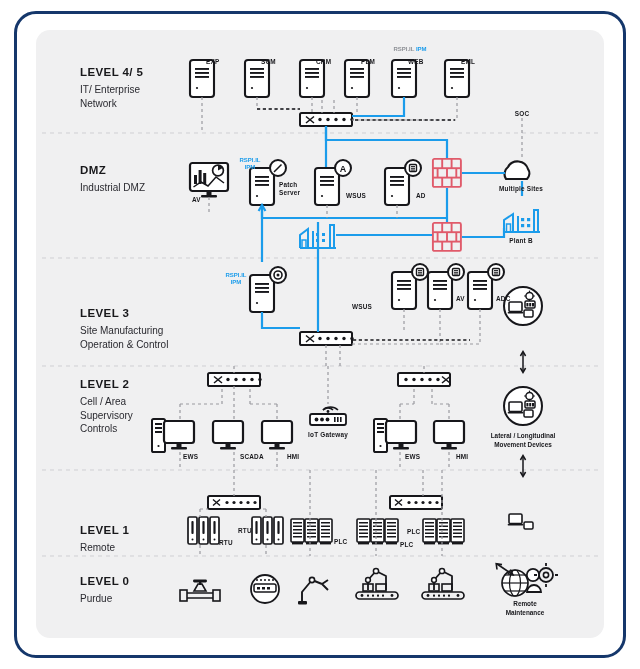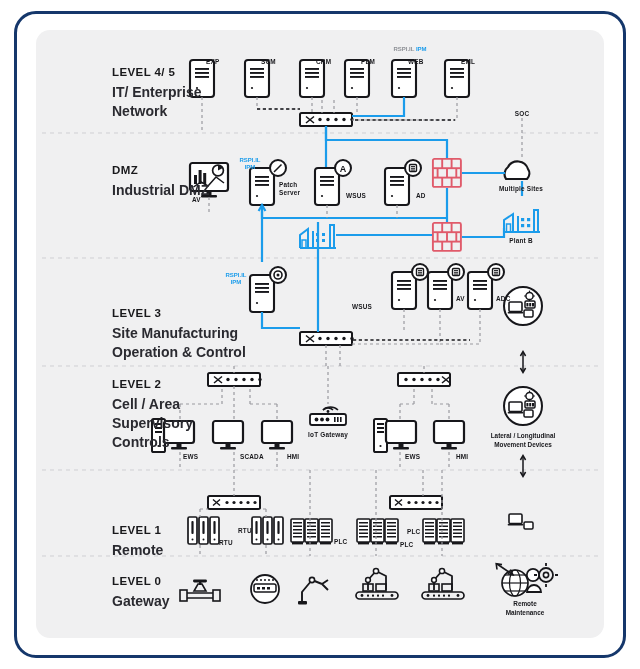--- a/index.html
+++ b/index.html
@@ -21,27 +21,27 @@
   #panel {
     position:absolute; left:36px; top:30px;
     width:568px; height:608px;
     background:#f0f0f1;
     border-radius:14px;
   }
   #canvas {
     position:absolute; left:0; top:0; width:640px; height:669px;
   }
   
-  .lvl { position:absolute; left:80px;margin-left:32px; }
+  .lvl { position:absolute; left:80px; }
   .lvl .t {
     font-size:11.5px; font-weight:bold; color:#18181b;
     letter-spacing:0.4px; white-space:nowrap;
   }
   .lvl .s {
-    font-size:14px; font-weight:bold; color:#2a2a30;
+    font-size:10px; font-weight:normal; color:#2a2a30;
     margin-top:5px; line-height:1.35; white-space:pre-line;
   }
   .lbl {
     position:absolute; font-size:6.4px; font-weight:bold;
     color:#17171b; white-space:nowrap; letter-spacing:0.2px;
   }
   .lbl.ctr { transform:translateX(-50%); text-align:center; }
   .brand {
     position:absolute; font-size:6px; font-weight:bold;
     line-height:1.15; white-space:nowrap; text-align:center;
@@ -629,21 +629,21 @@
   <div class="s">Cell / Area
 Supervisory
 Controls</div>
 </div>
 <div class="lvl" style="top:524px">
   <div class="t">LEVEL 1</div>
   <div class="s">Remote</div>
 </div>
 <div class="lvl" style="top:575px">
   <div class="t">LEVEL 0</div>
-  <div class="s">Gateway</div>
+  <div class="s">Purdue</div>
 </div>
 
 <div class="lbl" style="left:206px; top:58px">EXP</div>
 <div class="lbl" style="left:261px; top:58px">SCM</div>
 <div class="lbl" style="left:316px; top:58px">CRM</div>
 <div class="lbl" style="left:361px; top:58px">PLM</div>
 <div class="lbl" style="left:408px; top:58px">WEB</div>
 <div class="lbl" style="left:461px; top:58px">EML</div>
 
 <div class="brand" style="left:410px; top:46px">

